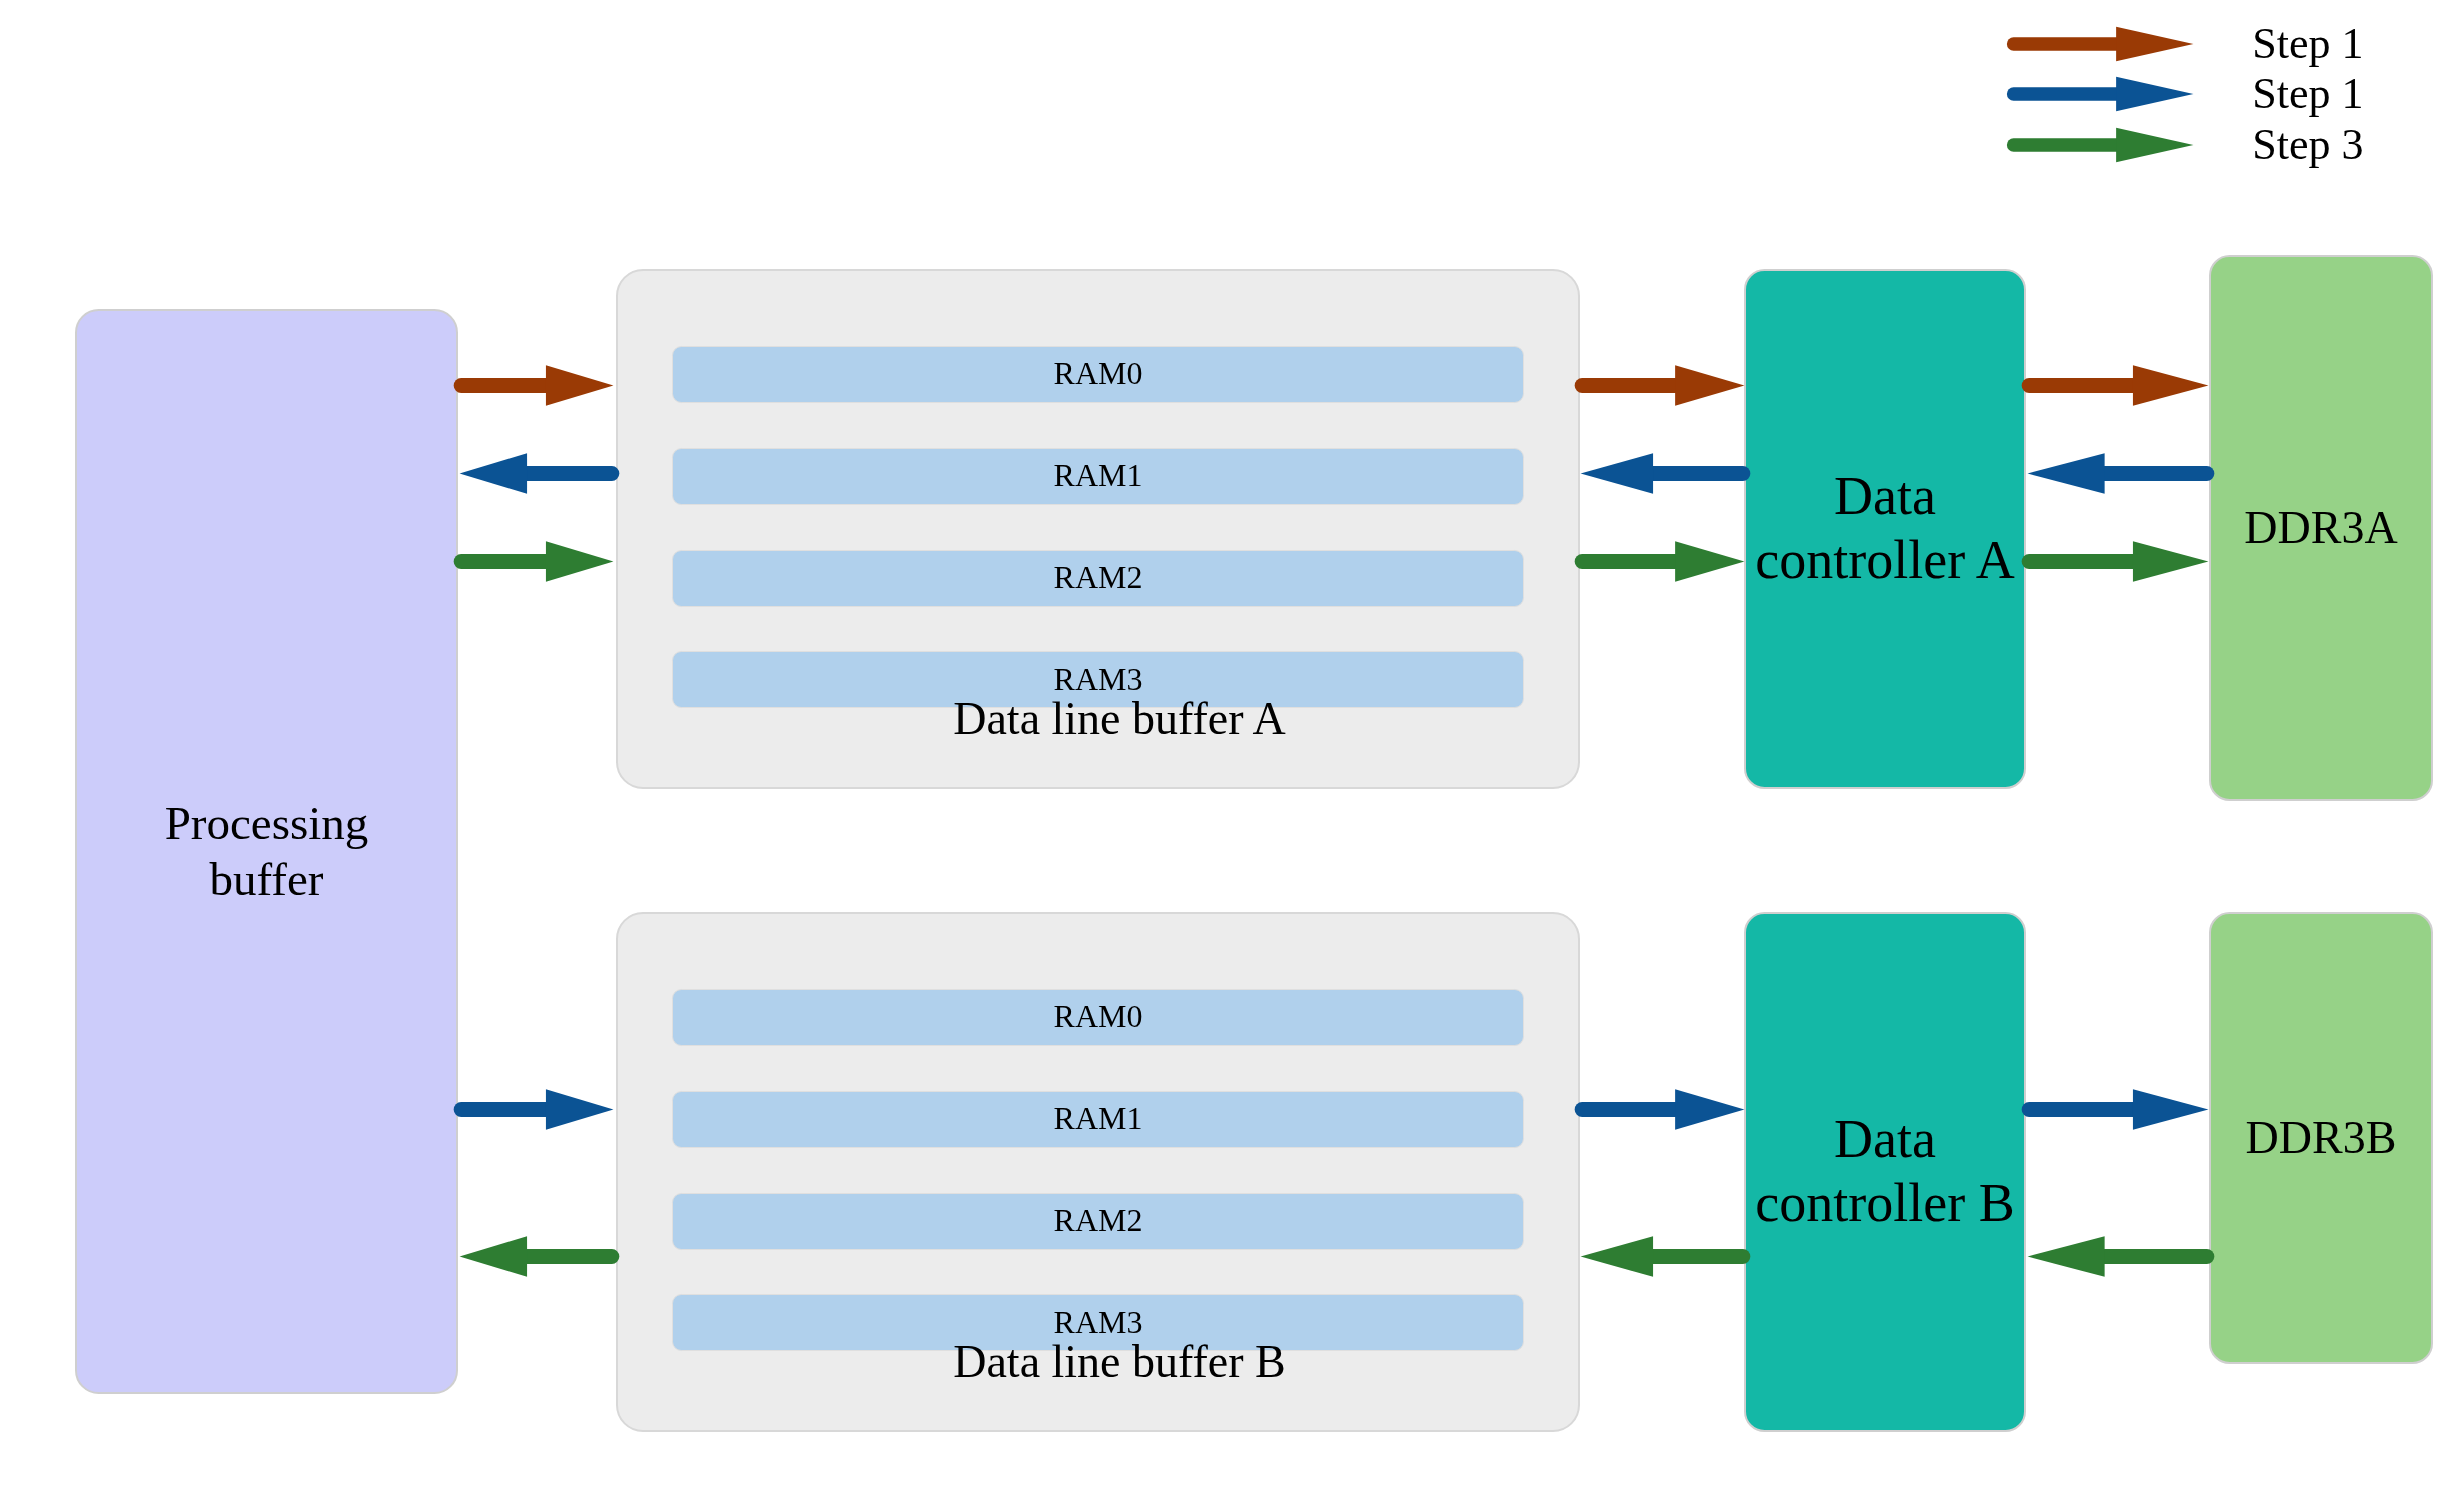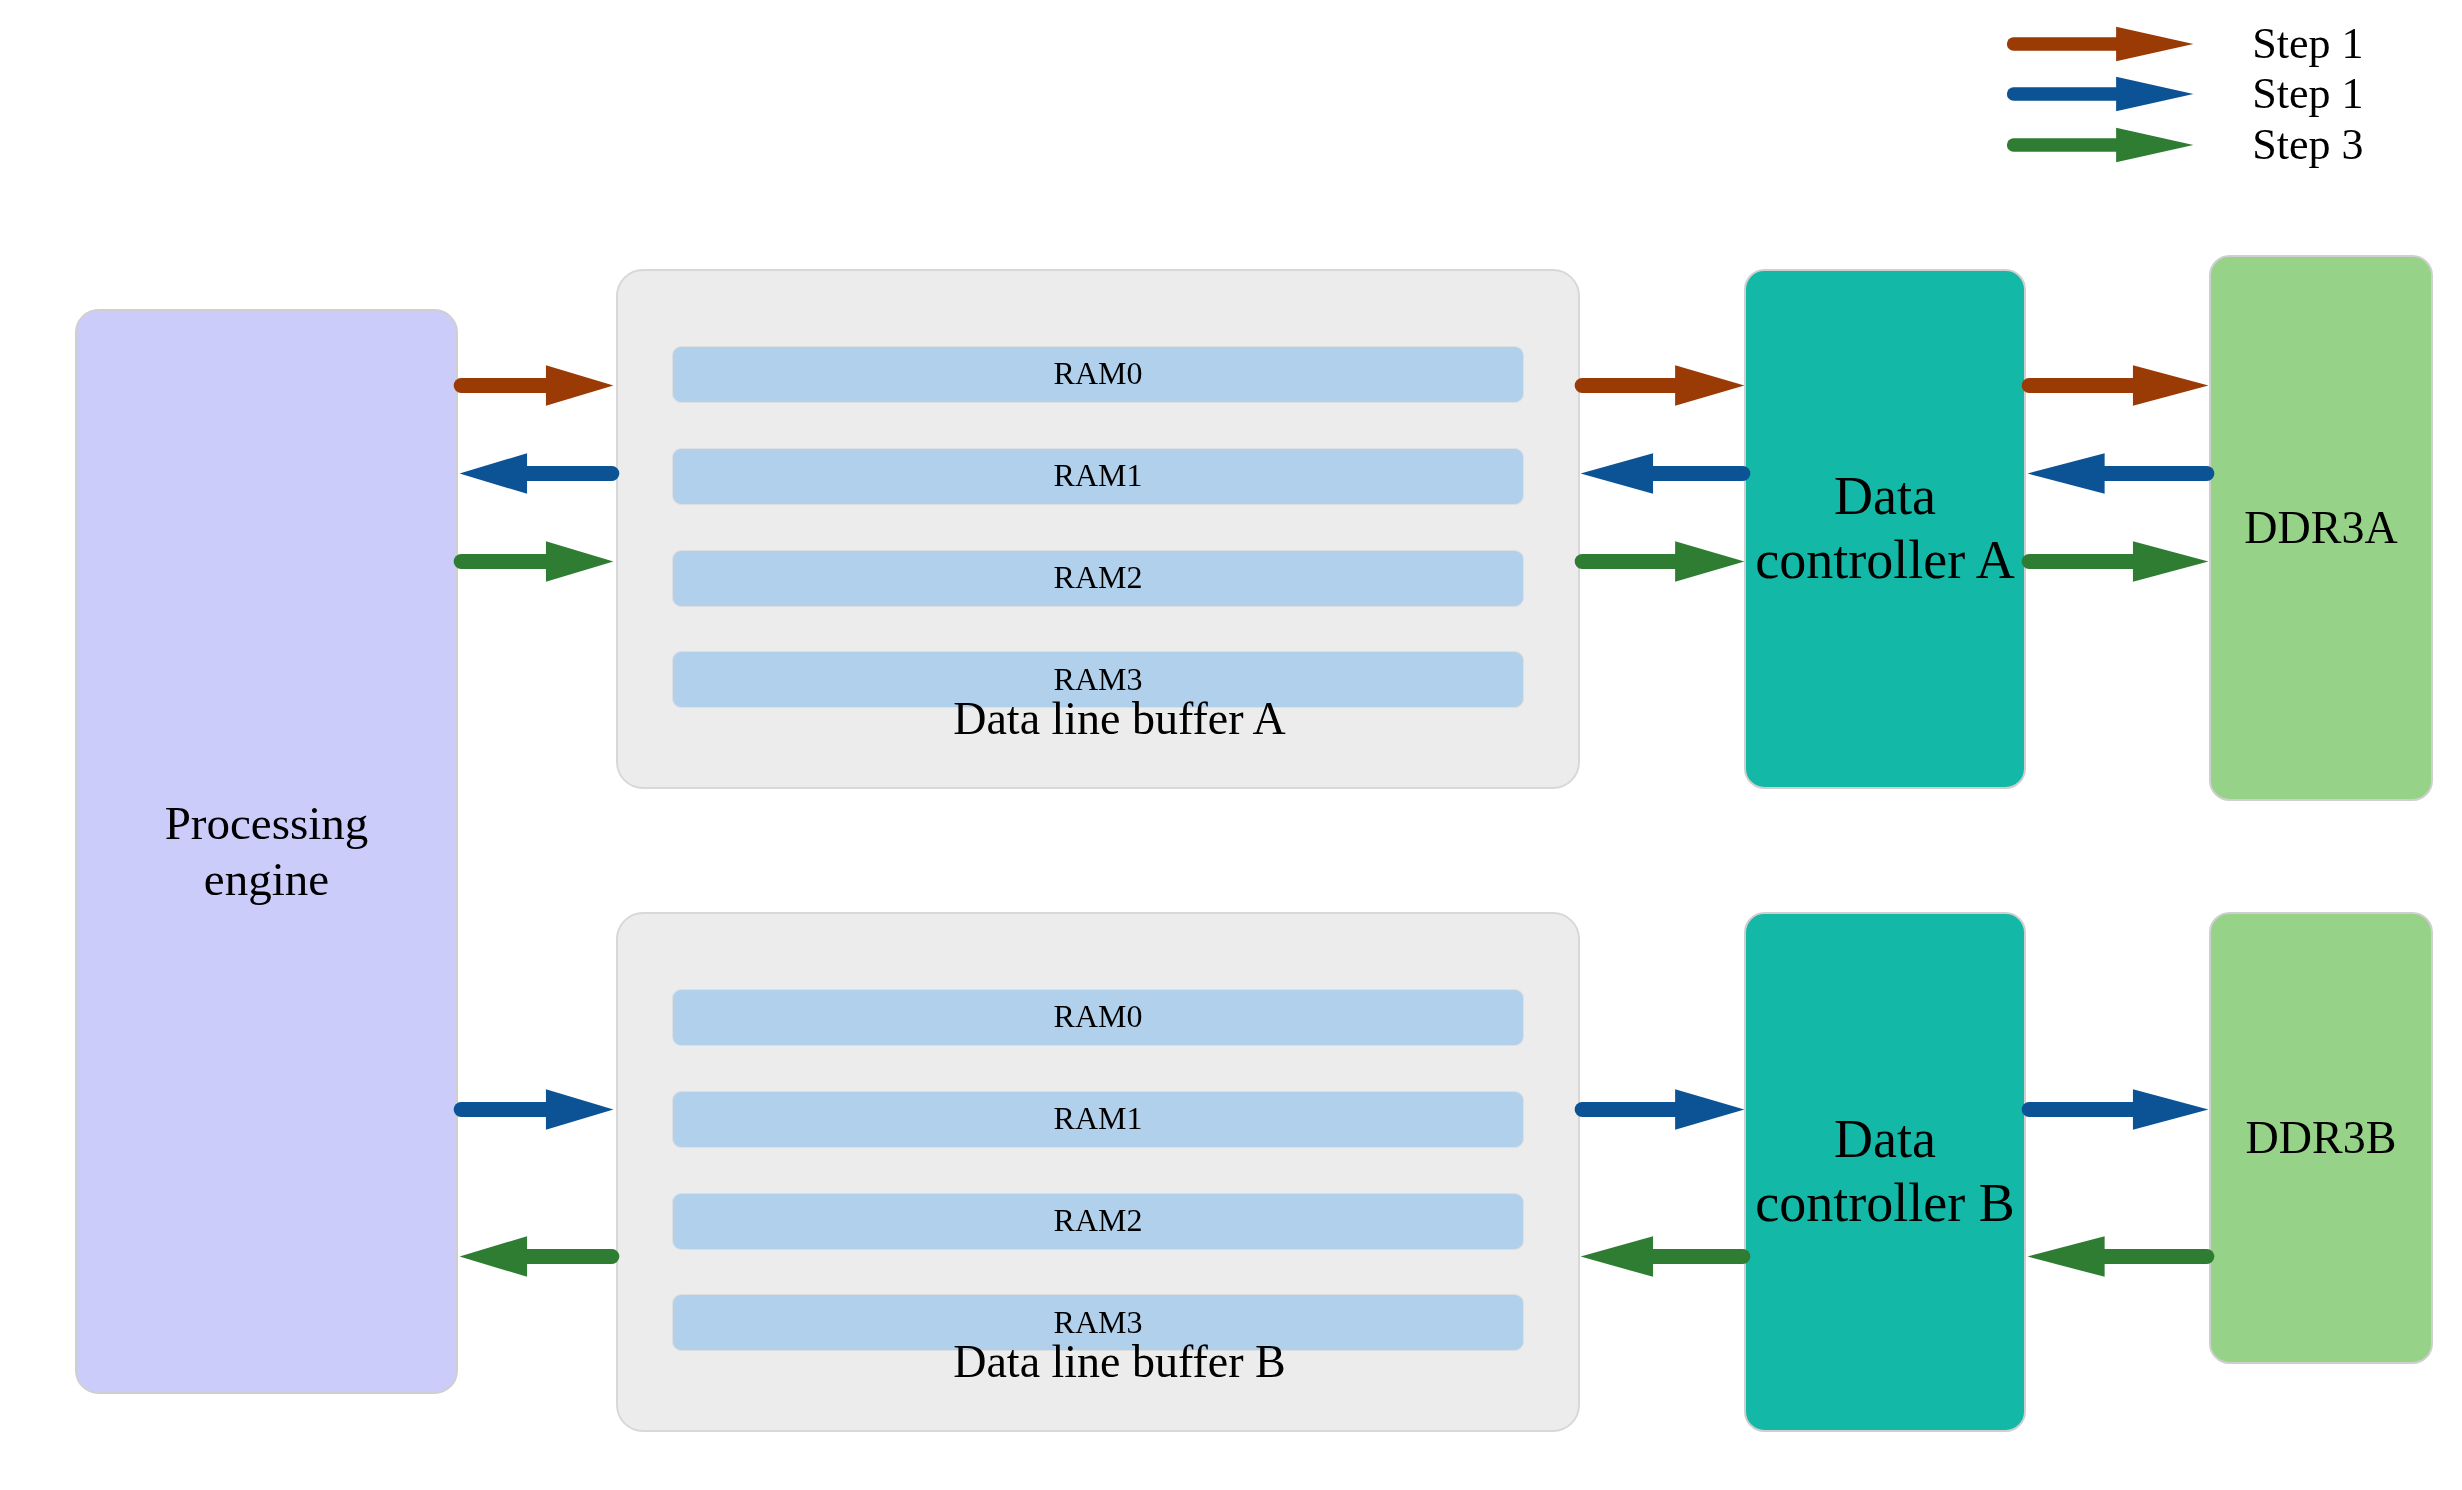--- a/index.html
+++ b/index.html
@@ -182,21 +182,21 @@
           <path d="M2 28 L150 28" stroke="#2e7d32" stroke-width="17" stroke-linecap="round" fill="none"></path>
           <path d="M132 6 L230 28 L132 50 Z" fill="#2e7d32"></path>
         </svg>
       </span>
       <span class="legend-label">Step 3</span>
     </div>
   </div>
 
   <div class="block" id="processing-engine">
     <span class="block-label">Processing
-engine</span>
+buffer</span>
   </div>
 
   <div class="block buffer" id="buffer-a">
     <div class="ram-list">
       <div class="ram-row">RAM0</div>
       <div class="ram-row">RAM1</div>
       <div class="ram-row">RAM2</div>
       <div class="ram-row">RAM3</div>
     </div>
     <div class="buffer-title">Data line buffer A</div>

